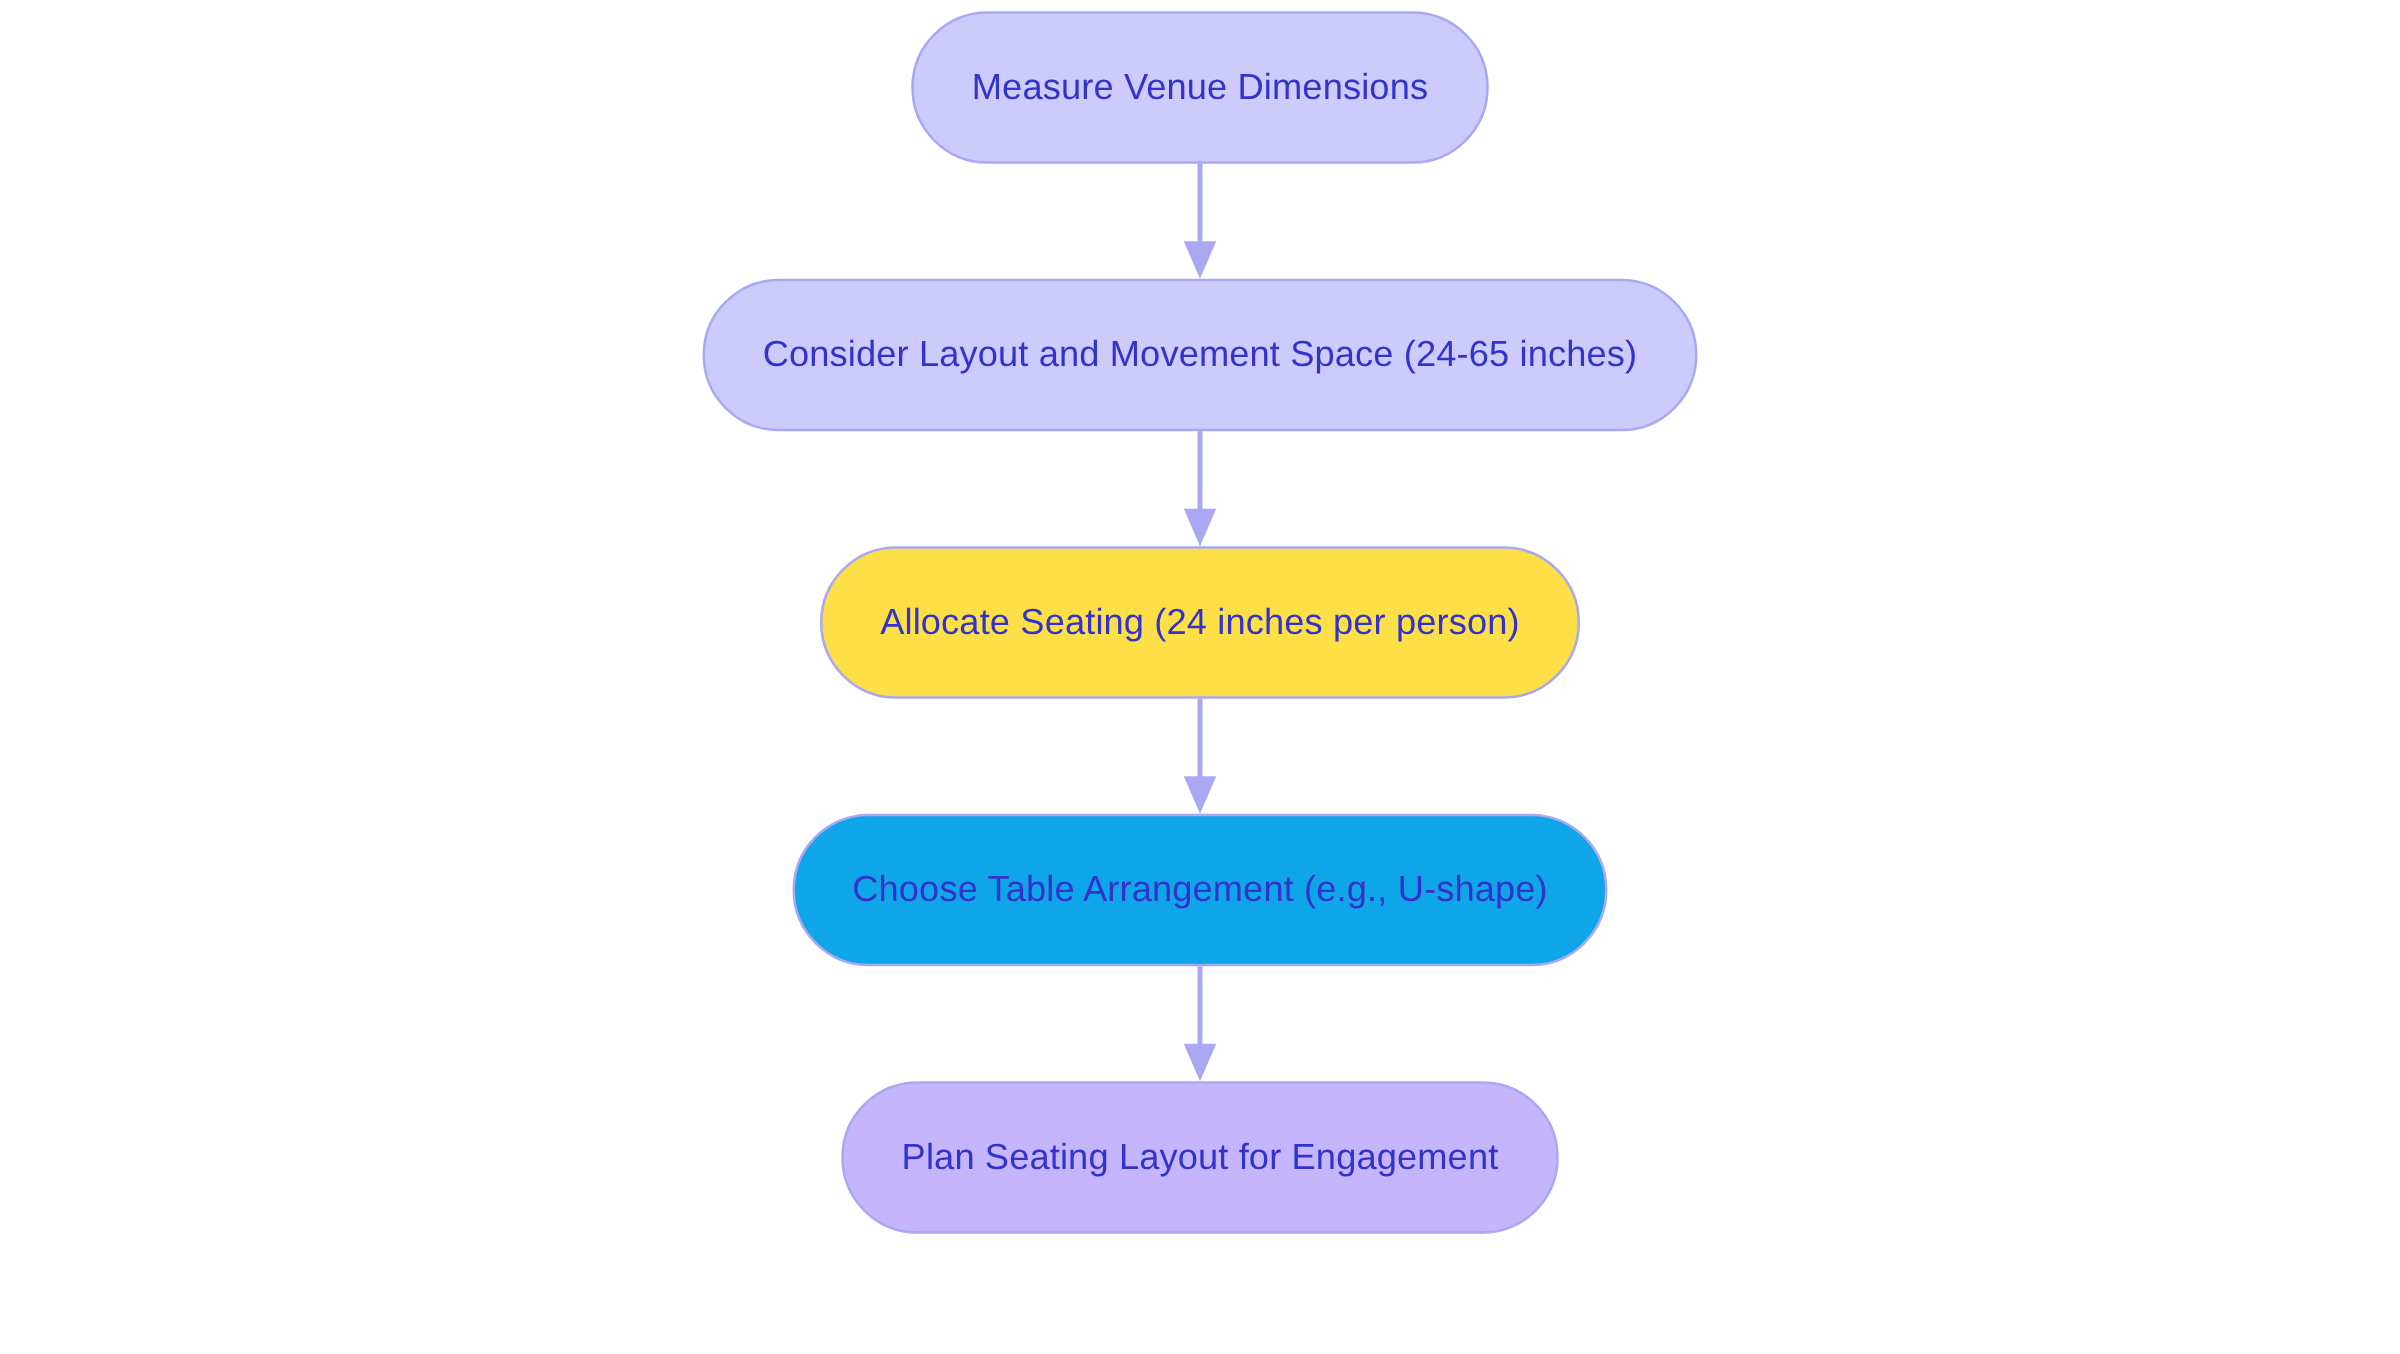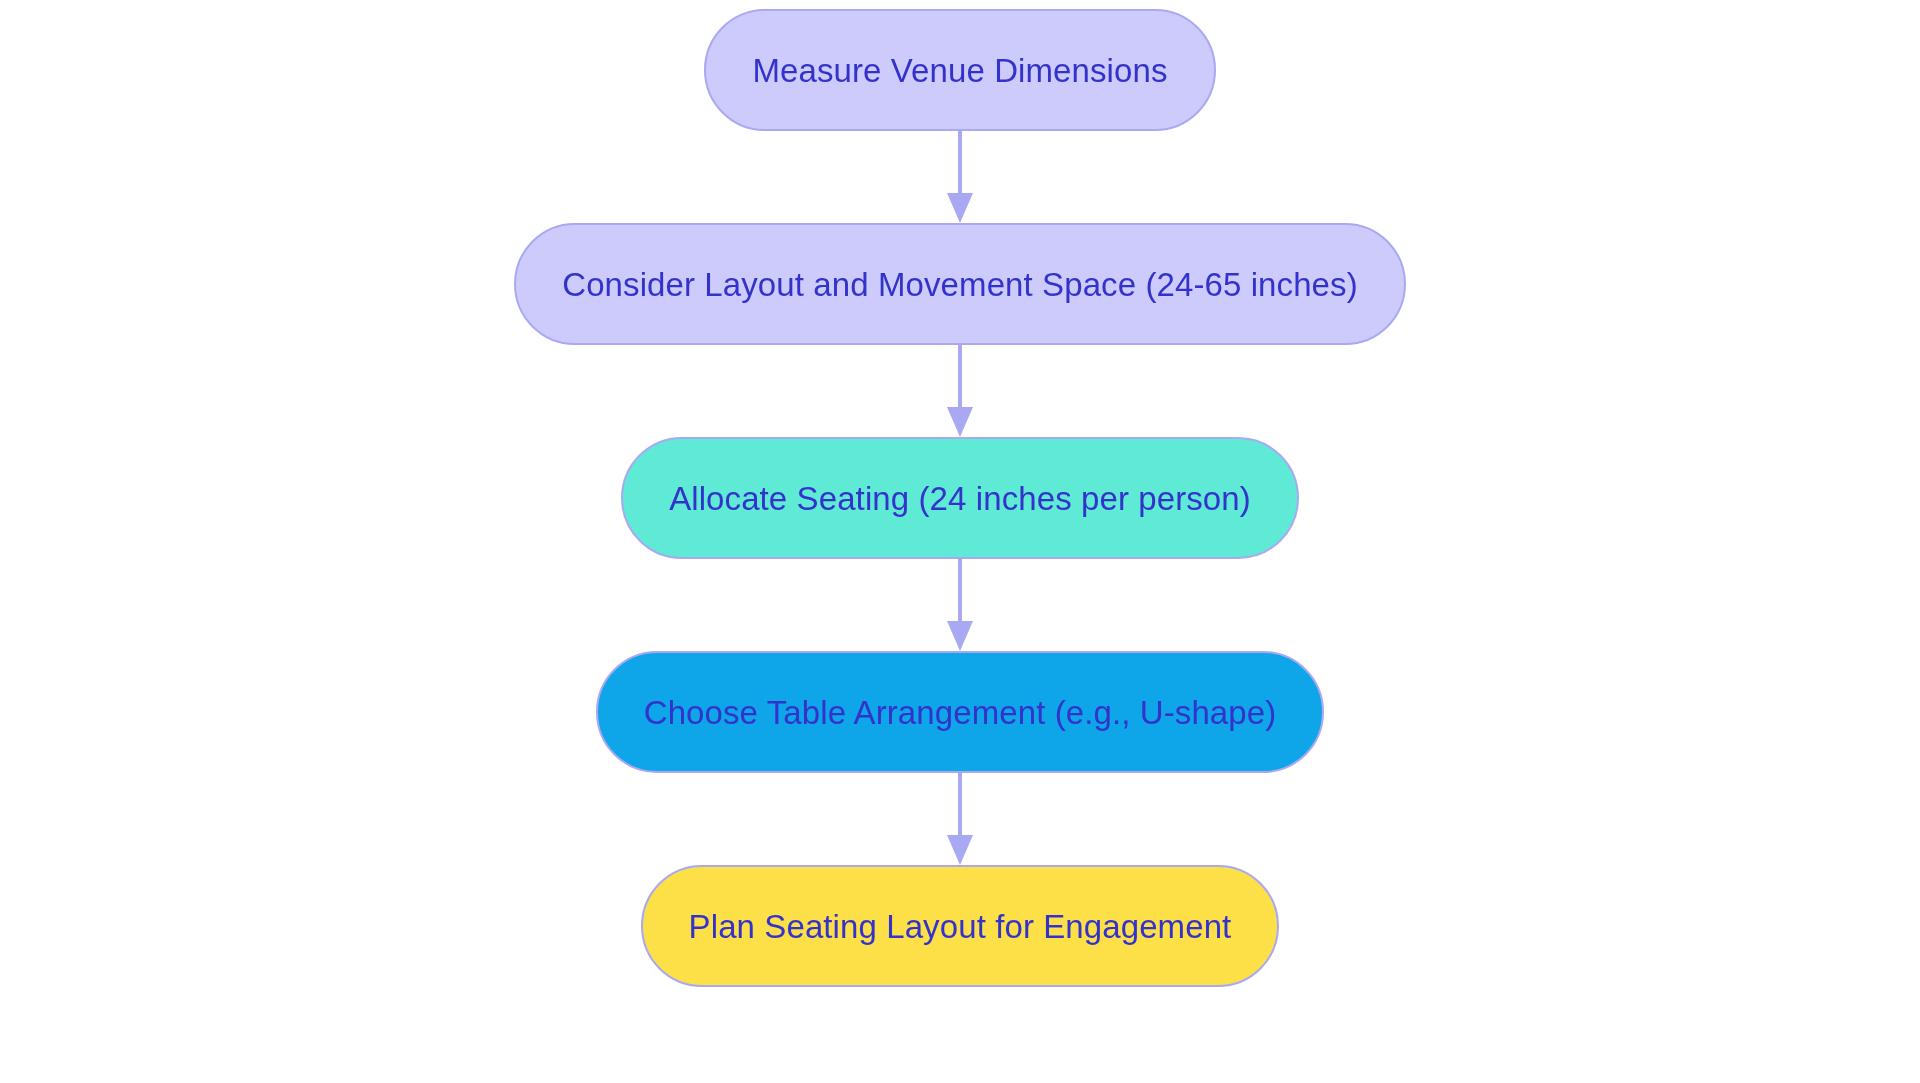--- a/index.html
+++ b/index.html
@@ -38,21 +38,21 @@
     letter-spacing: 0.1px;
     white-space: nowrap;
     line-height: 1;
     padding: 0 46px;
     height: 122px;
   }
 
   .node-label {
     display: block;
     color: #3333cc;
-    font-size: 33px;
+    font-size: 29px;
     white-space: nowrap;
   }
 
   .connector {
     position: relative;
     width: 40px;
     height: 92px;
     display: flex;
     justify-content: center;
   }
@@ -97,35 +97,35 @@
 
   <div class="node" id="node-1" style="background: rgb(204, 203, 252); border-color: rgb(169, 168, 243); color: rgb(51, 51, 204);">
     <span class="node-label" style="color: rgb(51, 51, 204);">Consider Layout and Movement Space (24-65 inches)</span>
   </div>
 
   <div class="connector">
     <span class="shaft" style="background: rgb(169, 168, 243);"></span>
     <span class="head" style="border-top-color: rgb(169, 168, 243);"></span>
   </div>
 
-  <div class="node" id="node-2" style="background: #5eead4; border-color: rgb(169, 168, 243); color: rgb(51, 51, 204);">
+  <div class="node" id="node-2" style="background: #fde047; border-color: rgb(169, 168, 243); color: rgb(51, 51, 204);">
     <span class="node-label" style="color: rgb(51, 51, 204);">Allocate Seating (24 inches per person)</span>
   </div>
 
   <div class="connector">
     <span class="shaft" style="background: rgb(169, 168, 243);"></span>
     <span class="head" style="border-top-color: rgb(169, 168, 243);"></span>
   </div>
 
   <div class="node" id="node-3" style="background: #0ea5e9; border-color: rgb(169, 168, 243); color: rgb(51, 51, 204);">
     <span class="node-label" style="color: rgb(51, 51, 204);">Choose Table Arrangement (e.g., U-shape)</span>
   </div>
 
   <div class="connector">
     <span class="shaft" style="background: rgb(169, 168, 243);"></span>
     <span class="head" style="border-top-color: rgb(169, 168, 243);"></span>
   </div>
 
-  <div class="node" id="node-4" style="background: #fde047; border-color: rgb(169, 168, 243); color: rgb(51, 51, 204);">
+  <div class="node" id="node-4" style="background: #c4b5fd; border-color: rgb(169, 168, 243); color: rgb(51, 51, 204);">
     <span class="node-label" style="color: rgb(51, 51, 204);">Plan Seating Layout for Engagement</span>
   </div>
 
 </div>
 
 </body></html>

